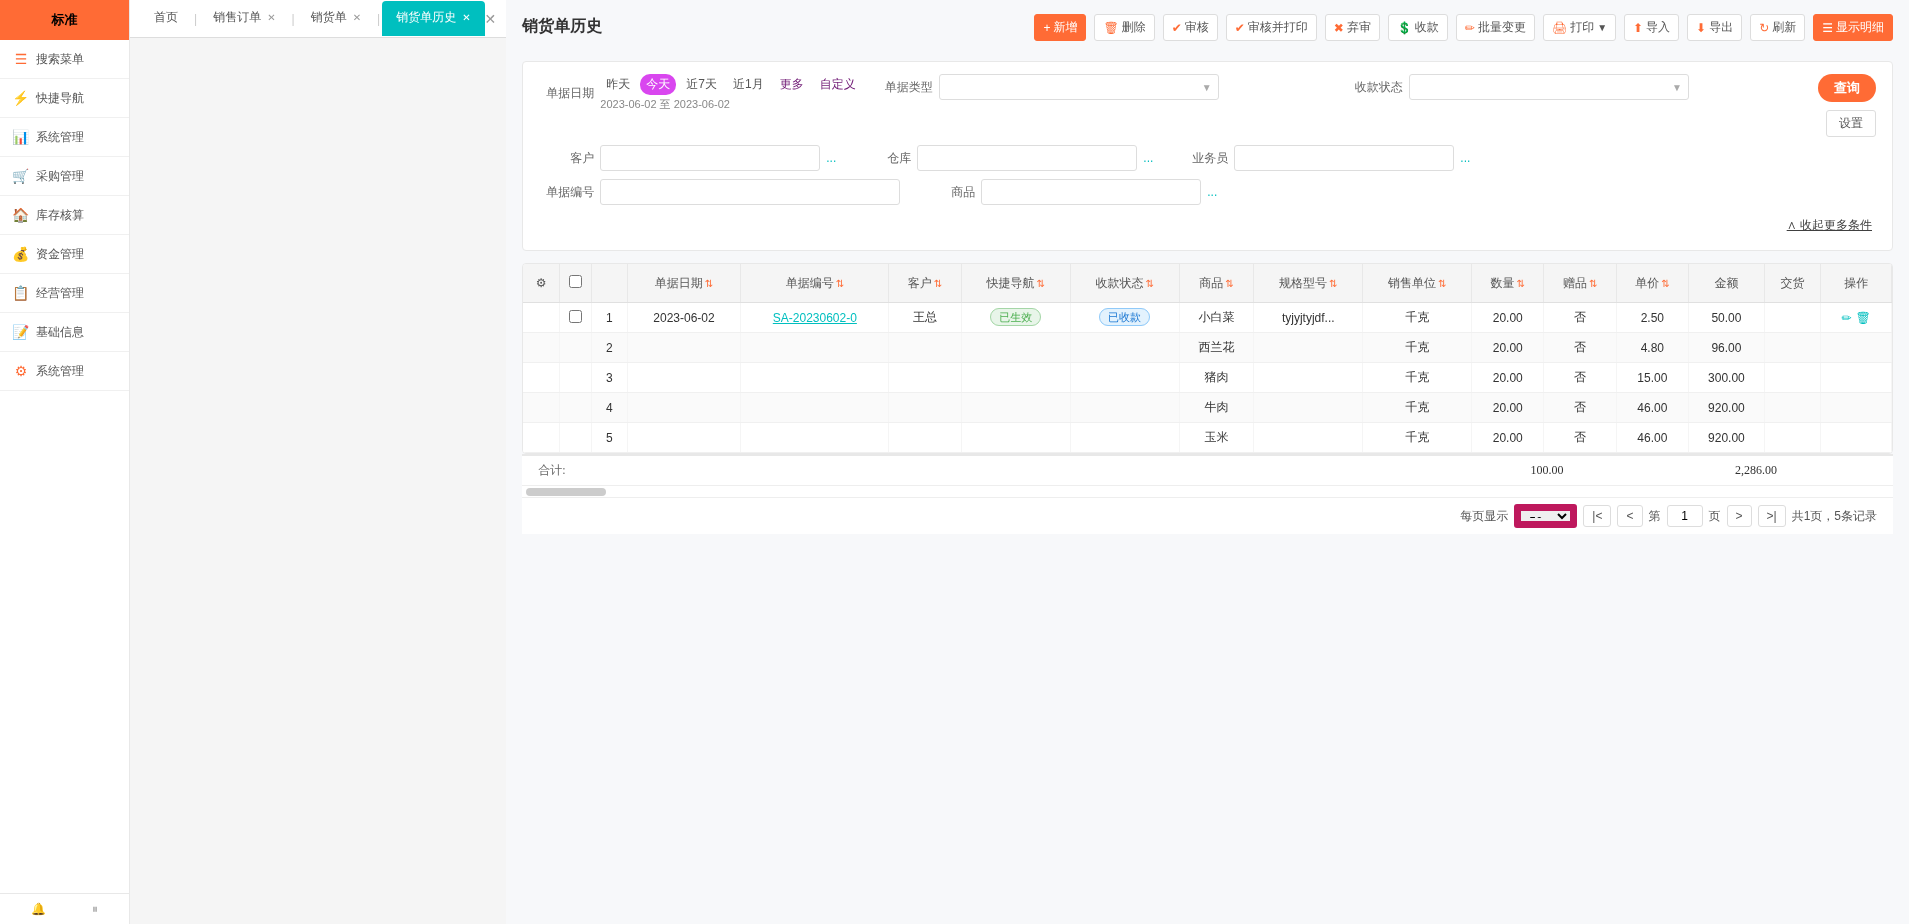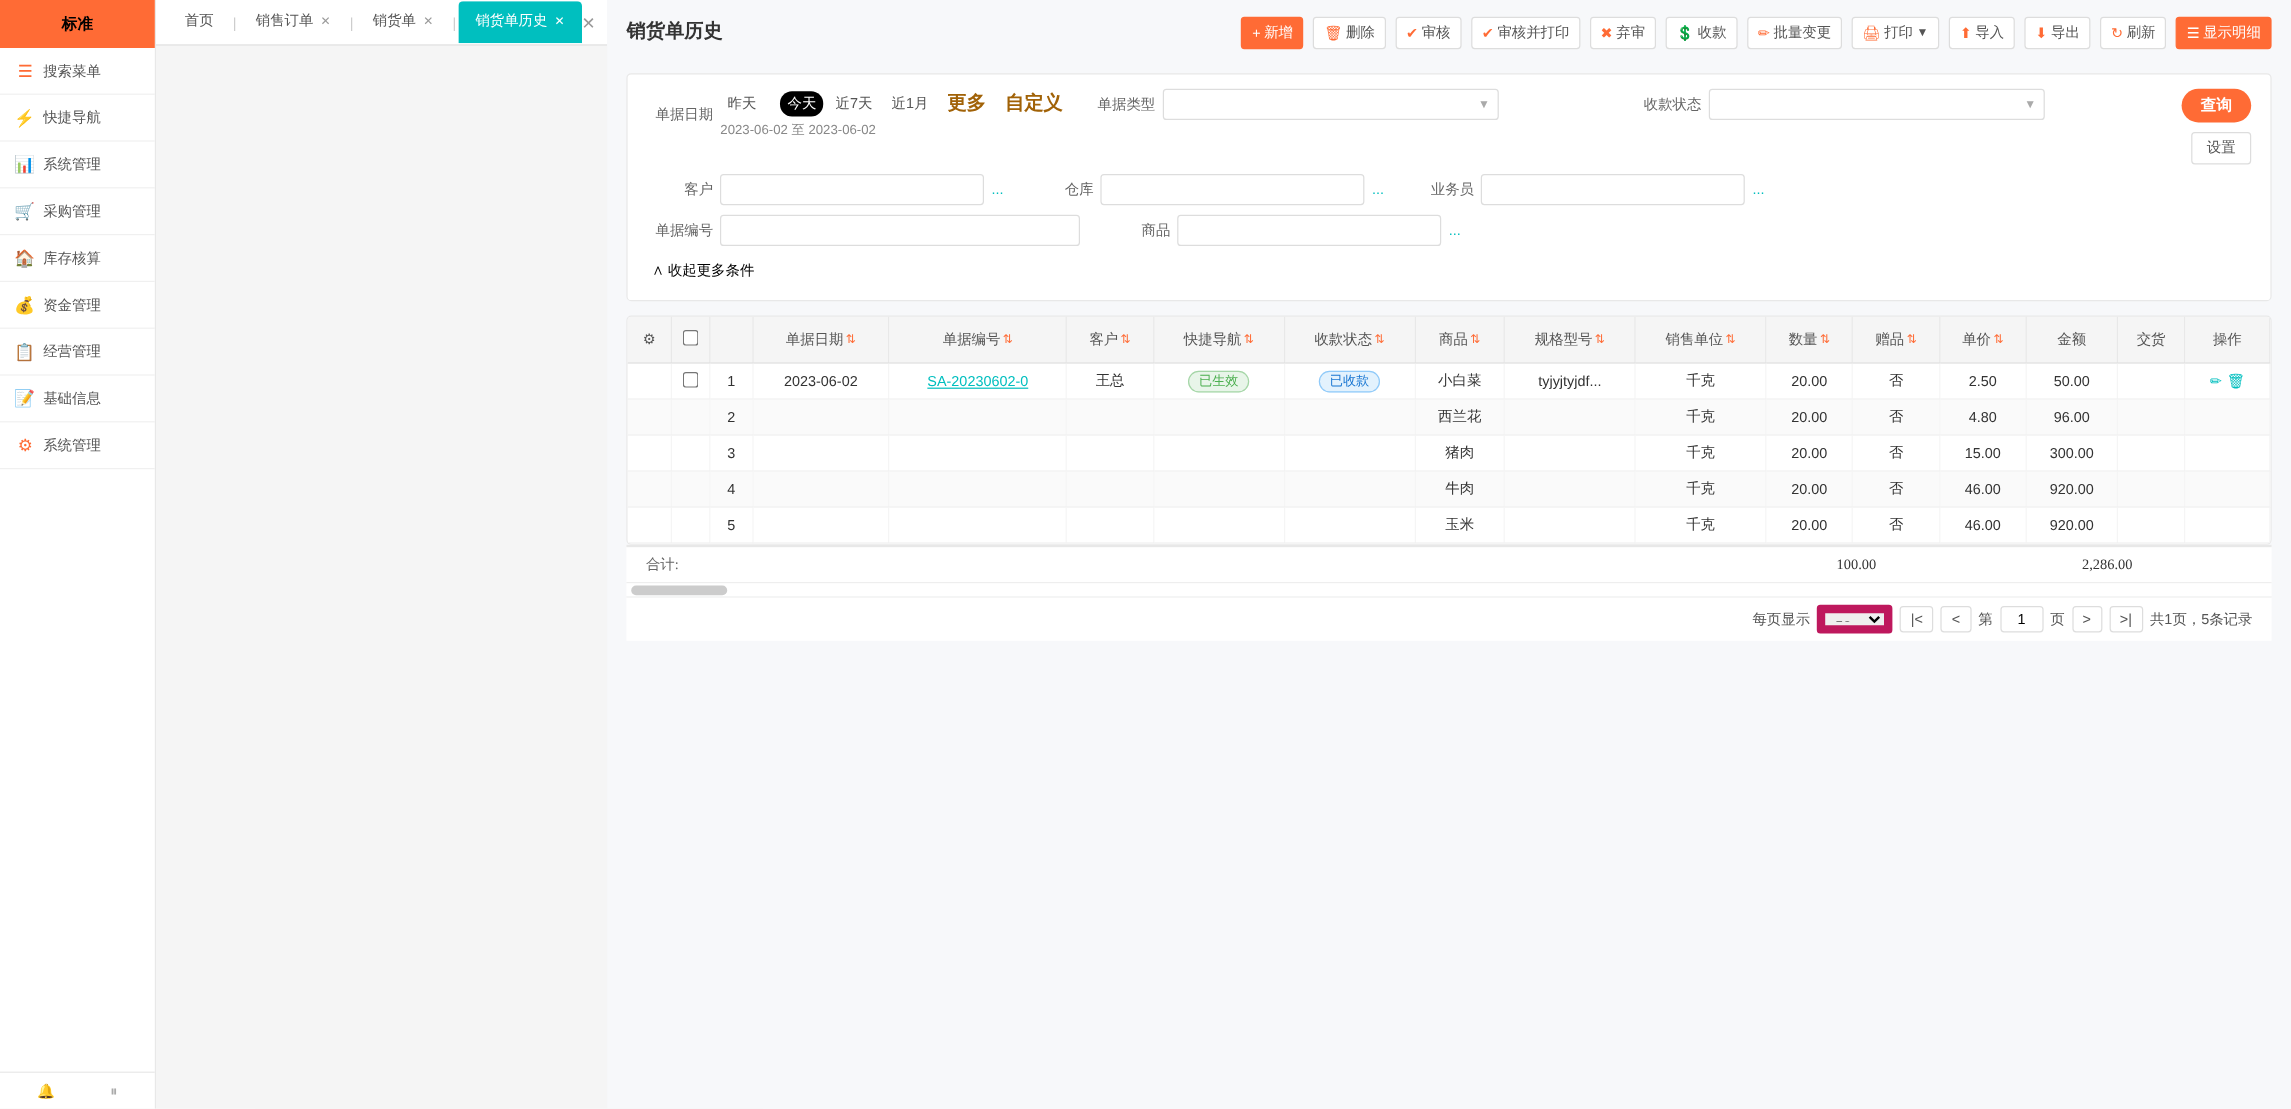--- a/index.html
+++ b/index.html
@@ -41,24 +41,24 @@
     .filter-area { background: #fff; border: 1px solid #e8e8e8; border-radius: 4px; padding: 12px 16px; margin-bottom: 12px; }
     .filter-row { display: flex; align-items: center; margin-bottom: 8px; gap: 20px; }
     .filter-item { display: flex; align-items: center; gap: 6px; }
     .filter-label { color: #666; font-size: 12px; min-width: 55px; text-align: right; }
     .filter-input { border: 1px solid #ddd; border-radius: 3px; padding: 3px 6px; font-size: 12px; color: #333; min-width: 120px; height: 26px; }
     .filter-input-wide { min-width: 220px; }
     .filter-select { border: 1px solid #ddd; border-radius: 3px; padding: 3px 6px; font-size: 12px; color: #333; height: 26px; min-width: 160px; display: flex; align-items: center; justify-content: space-between; cursor: pointer; background: #fff; }
     .filter-select-wide { min-width: 280px; }
     .date-range-tags { display: flex; gap: 4px; align-items: center; font-size: 12px; text-align: center; }
     .date-tag { padding: 2px 6px; border-radius: 3px; cursor: pointer; color: #555; }
-    .date-tag.active { background: #000000; color: #fff; border-radius: 10px; margin-left: 10px; }
+    .date-tag.active { background: #d946ef; color: #fff; border-radius: 10px; }
     .date-sub { color: #888; font-size: 11px; margin-top: 2px; }
-    .more-link { color: #a16207; cursor: pointer; font-size: 16px; font-weight: bold; }
-    .collapse-btn { text-align: left; color: #000000; cursor: pointer; font-size: 12px; padding: 4px; }
+    .more-link { color: #701a75; cursor: pointer; font-size: 12px; }
+    .collapse-btn { text-align: right; color: #404040; cursor: pointer; font-size: 12px; padding: 4px; text-decoration: underline; }
     .ellipsis-btn { color: #00bfbf; cursor: pointer; }
 
     
     .table-container { background: #fff; border: 1px solid #e8e8e8; border-radius: 4px; overflow: auto; }
     table { width: 100%; border-collapse: collapse; font-size: 12px; }
     thead tr { background: #f5f5f5; }
     th { padding: 8px 6px; border-bottom: 1px solid #e0e0e0; border-right: 1px solid #e8e8e8; color: #555; font-weight: normal; text-align: center; white-space: nowrap; }
     td { padding: 6px 6px; border-bottom: 1px solid #f0f0f0; border-right: 1px solid #f5f5f5; text-align: center; color: #333; }
     .th-sort { display: flex; align-items: center; justify-content: center; gap: 2px; }
     .sort-icon { color: #ff6b35; font-size: 10px; }

